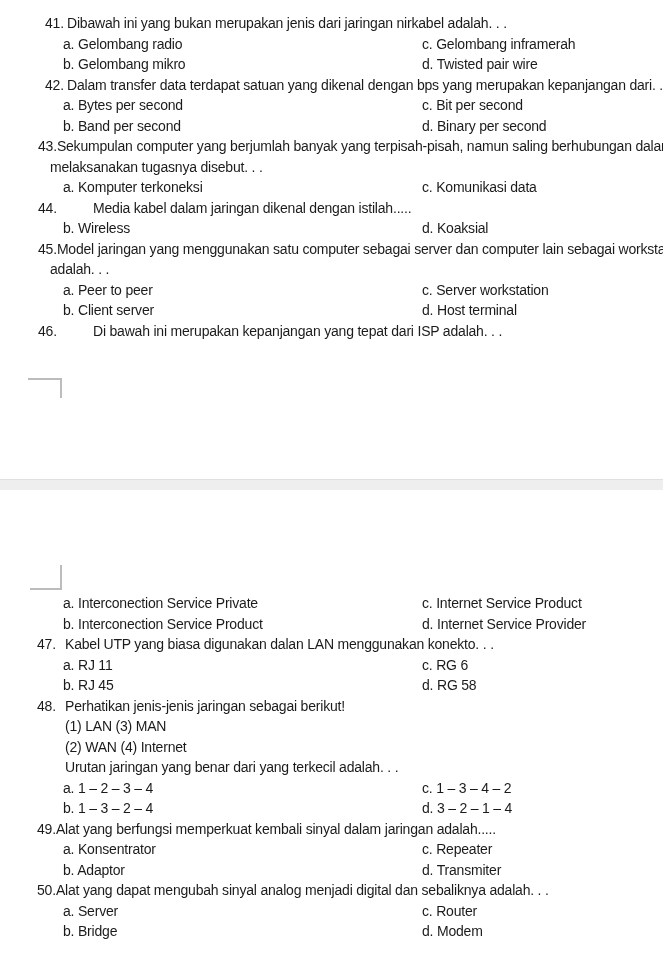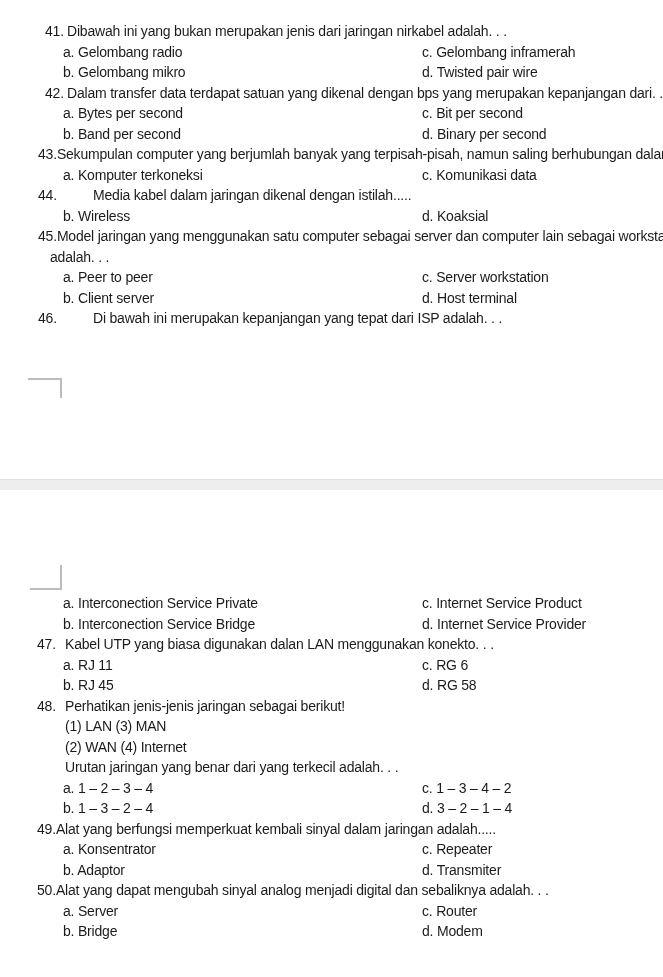--- a/index.html
+++ b/index.html
@@ -26,21 +26,21 @@
   }
   .page1 { height: 479px; }
   .page-gap {
     width: 663px;
     height: 10px;
     background: #eeeeee;
     border-top: 1px solid #e0e0e0;
   }
   .page2 { height: 487px; }
 
-  .content1 { padding-top: 21px; }
+  .content1 { padding-top: 13px; }
   .spacer2 { height: 103px; }
 
   .line {
     height: 20.5px;
     line-height: 20.5px;
     white-space: nowrap;
     position: relative;
   }
   .pl45 { padding-left: 45px; }
   .pl38 { padding-left: 38px; }
@@ -109,20 +109,23 @@
         <span class="optC">c. Bit per second</span>
       </div>
       <div class="line opts">
         <span>b. Band per second</span>
         <span class="optC">d. Binary per second</span>
       </div>
 
       <div class="line pl38">
         <span class="num">43.</span><span>Sekumpulan computer yang berjumlah banyak yang terpisah-pisah, namun saling berhubungan dalam</span>
       </div>
+      <div class="line wrap">
+        <span>melaksanakan tugasnya disebut. . .</span>
+      </div>
       <div class="line opts">
         <span>a. Komputer terkoneksi</span>
         <span class="optC">c. Komunikasi data</span>
       </div>
 
       <div class="line pl38">
         <span class="num num-tab">44.</span><span>Media kabel dalam jaringan dikenal dengan istilah.....</span>
       </div>
       <div class="line opts">
         <span>b. Wireless</span>
@@ -156,21 +159,21 @@
 
   <div class="page page2">
     <div class="corner corner-2"></div>
     <div class="spacer2"></div>
 
     <div class="line opts">
       <span>a. Interconection Service Private</span>
       <span class="optC">c. Internet Service Product</span>
     </div>
     <div class="line opts">
-      <span>b. Interconection Service Bridge</span>
+      <span>b. Interconection Service Product</span>
       <span class="optC">d. Internet Service Provider</span>
     </div>
 
     <div class="line pl37">
       <span class="num num-sp2">47.</span><span>Kabel UTP yang biasa digunakan dalan LAN menggunakan konekto. . .</span>
     </div>
     <div class="line opts">
       <span>a. RJ 11</span>
       <span class="optC">c. RG 6</span>
     </div>

